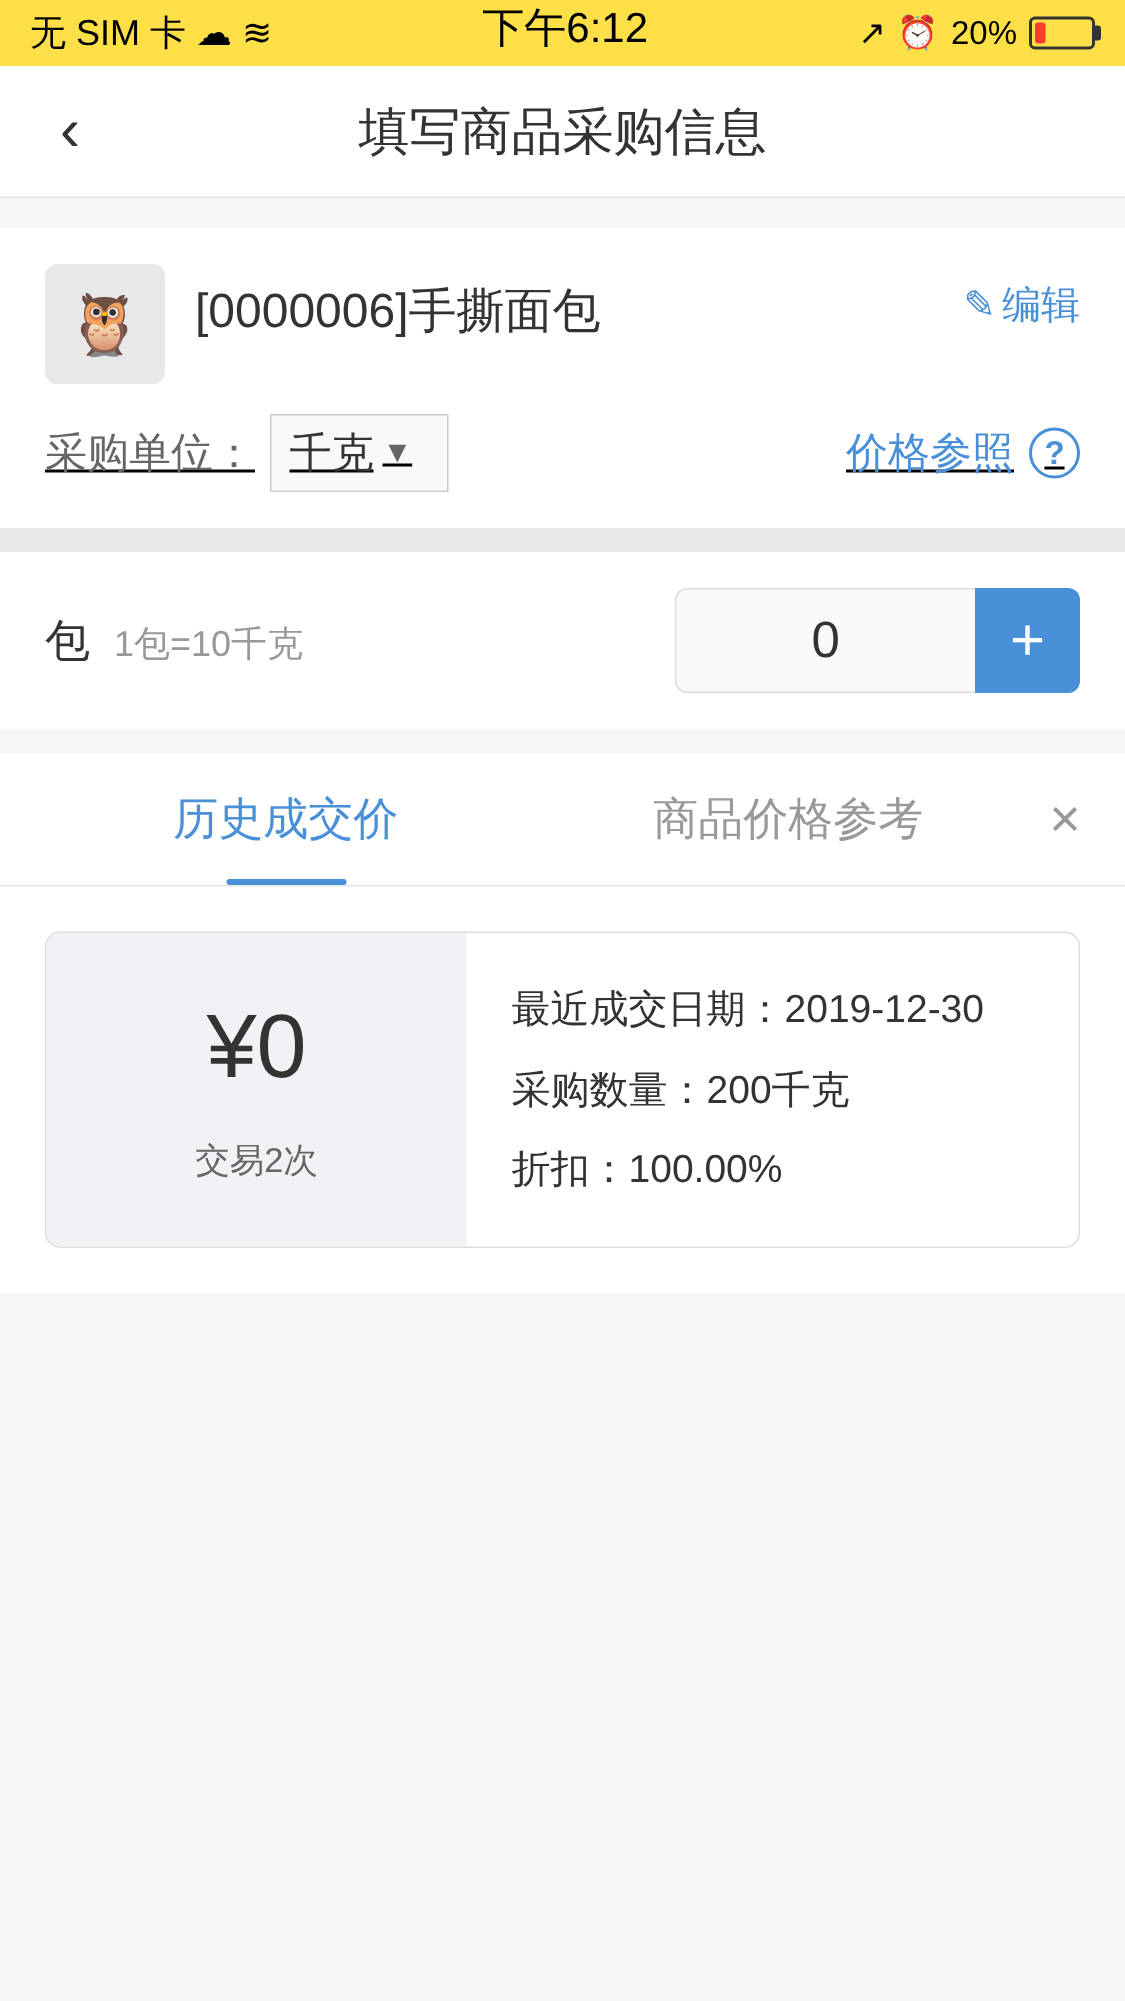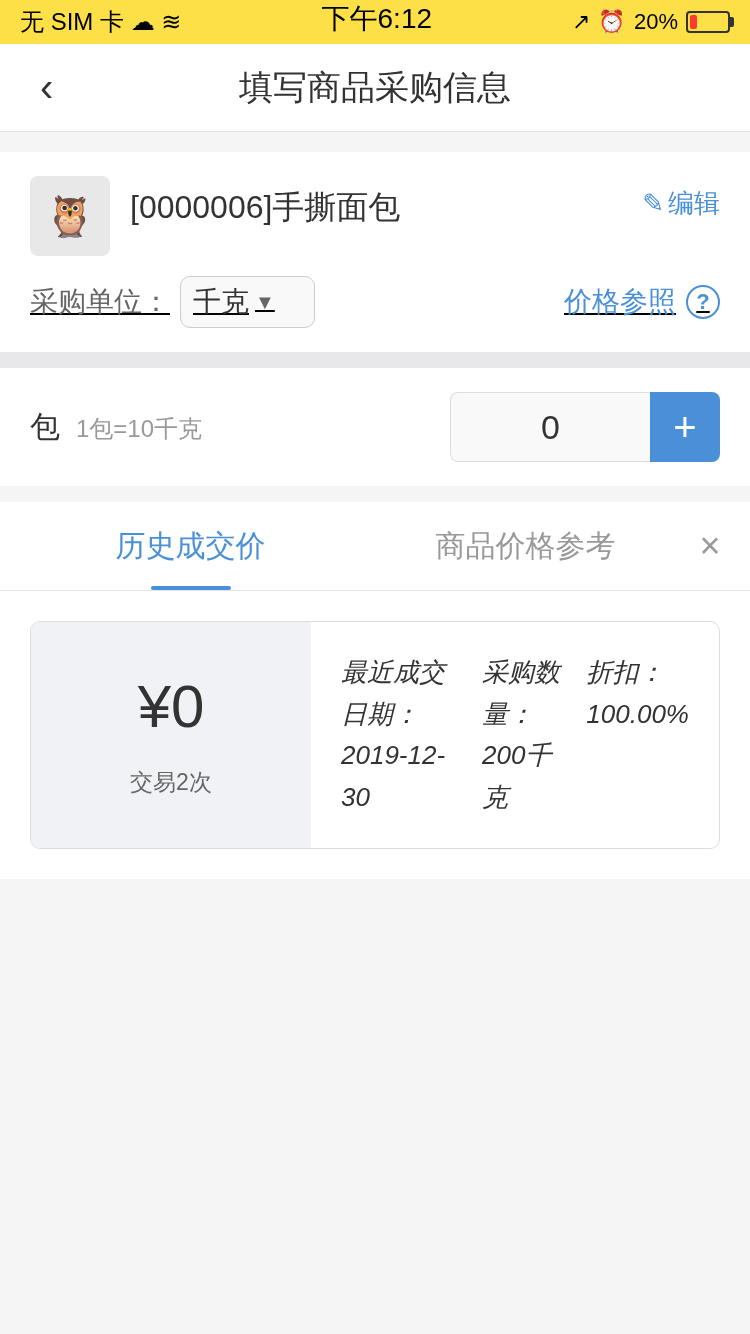--- a/index.html
+++ b/index.html
@@ -144,22 +144,22 @@
       justify-content: space-between;
       margin-top: 16px;
       text-decoration: underline;
     }
     .unit-label {
       font-size: 28px;
       color: #666;
     }
     .unit-select {
       border: 1px solid #ccc;
-      border-radius: 10px;
-      padding: 6px 39px 6px 12px;
+      border-radius: 0;
+      padding: 6px 23px 6px 12px;
       font-size: 28px;
       color: #333;
       background: #f9f9f9;
       position: relative;
       display: inline-flex;
       align-items: center;
       gap: 6px;
       cursor: pointer;
     }
     .unit-select-arrow {
@@ -324,24 +324,23 @@
     }
     .price-trade-count {
       font-size: 23px;
       color: #666;
       margin-top: 26px;
     }
     .price-card-right {
       flex: 1;
       padding: 30px 30px;
       display: flex;
-      flex-direction: row;
+      flex-direction: column;
       justify-content: center;
       gap: 12px;
-      font-style: italic;
     }
     .price-detail-row {
       font-size: 26px;
       color: #333;
       line-height: 1.6;
     }
 
     
     .bottom-area {
       background: #f5f5f5;

